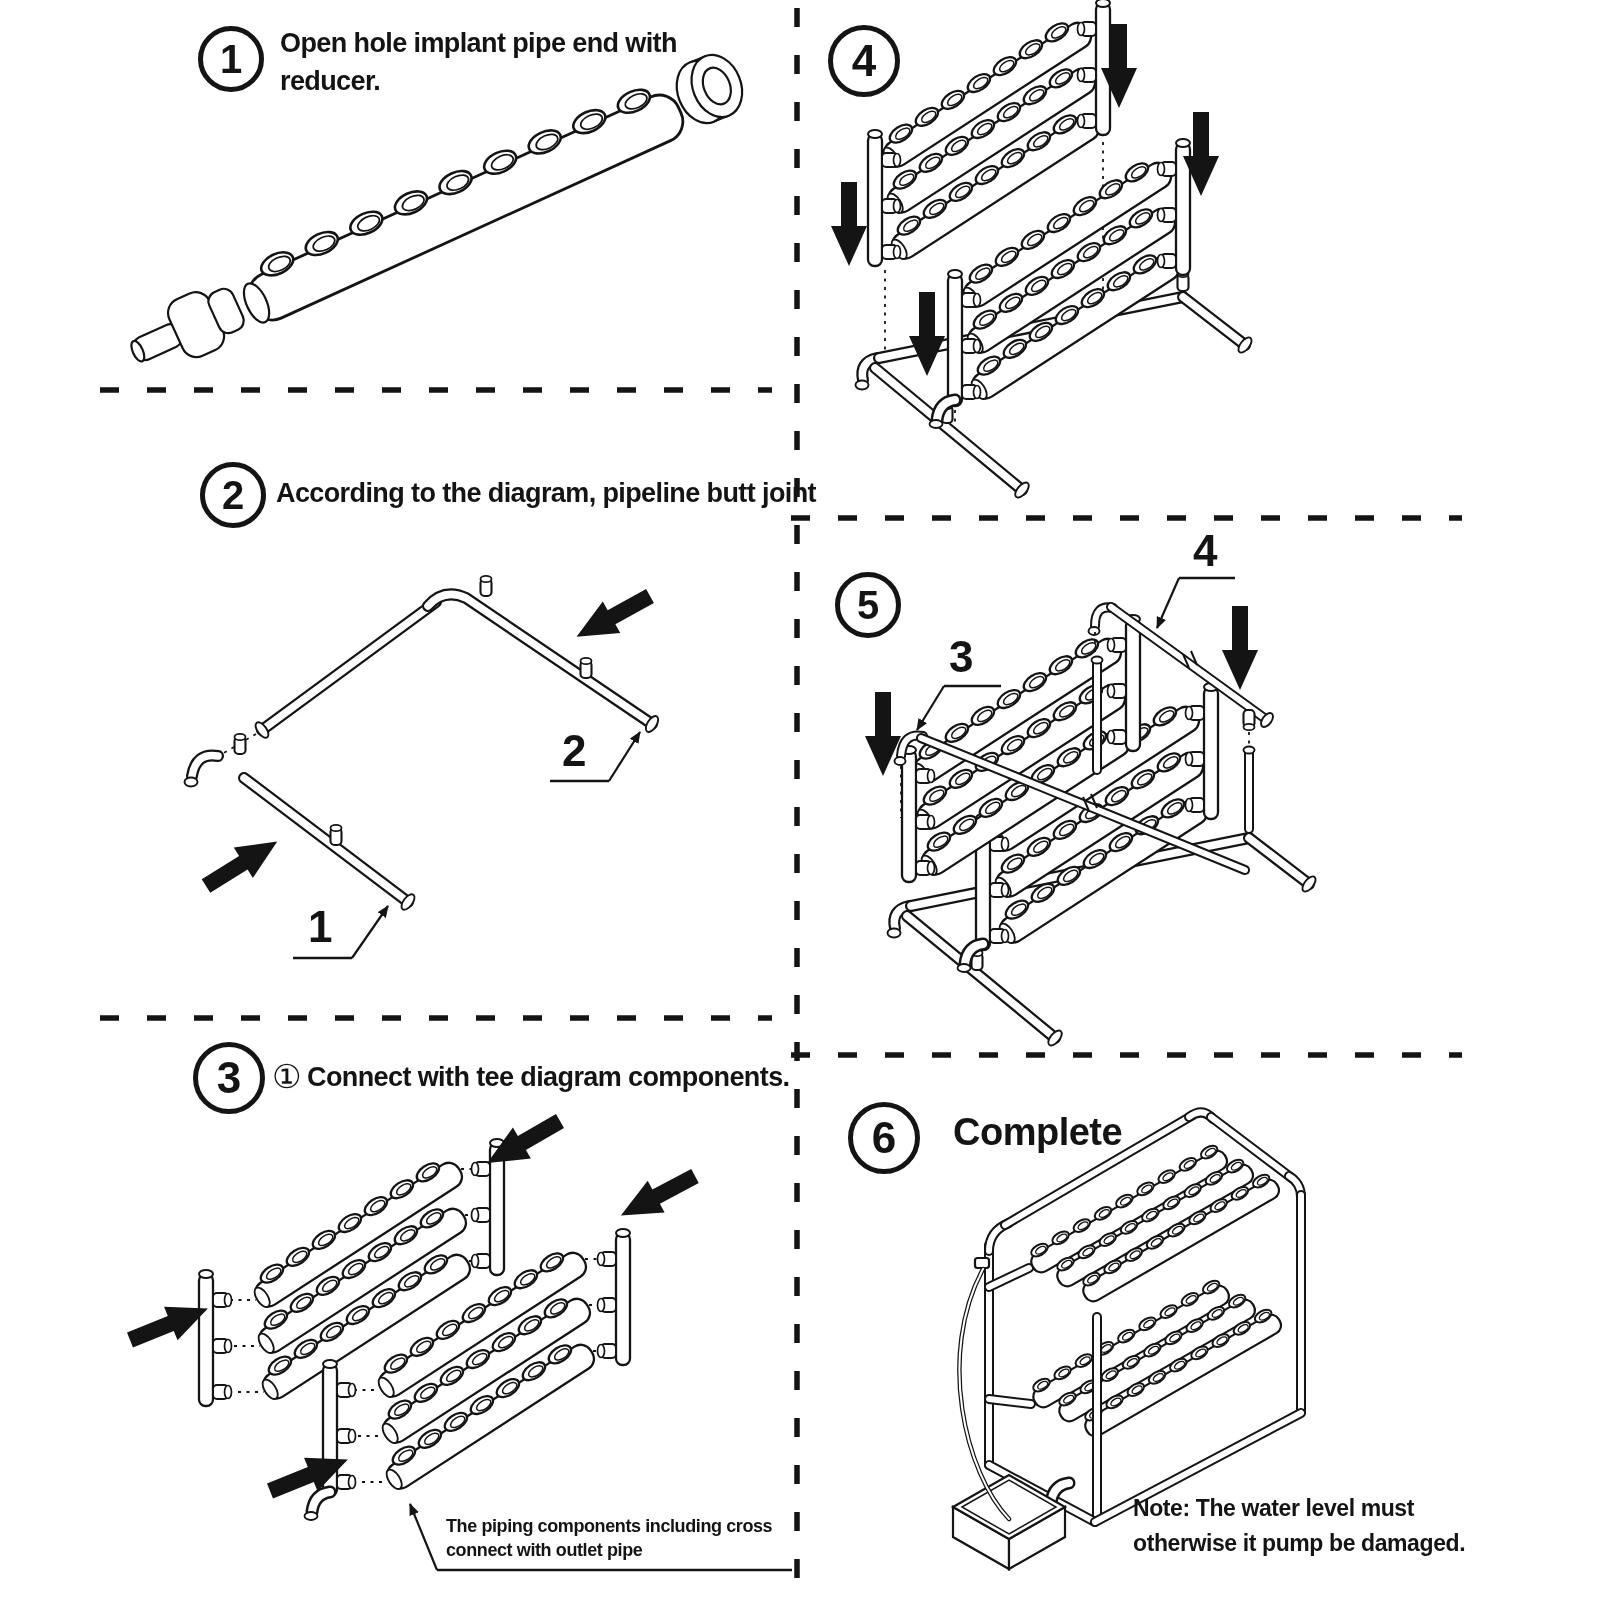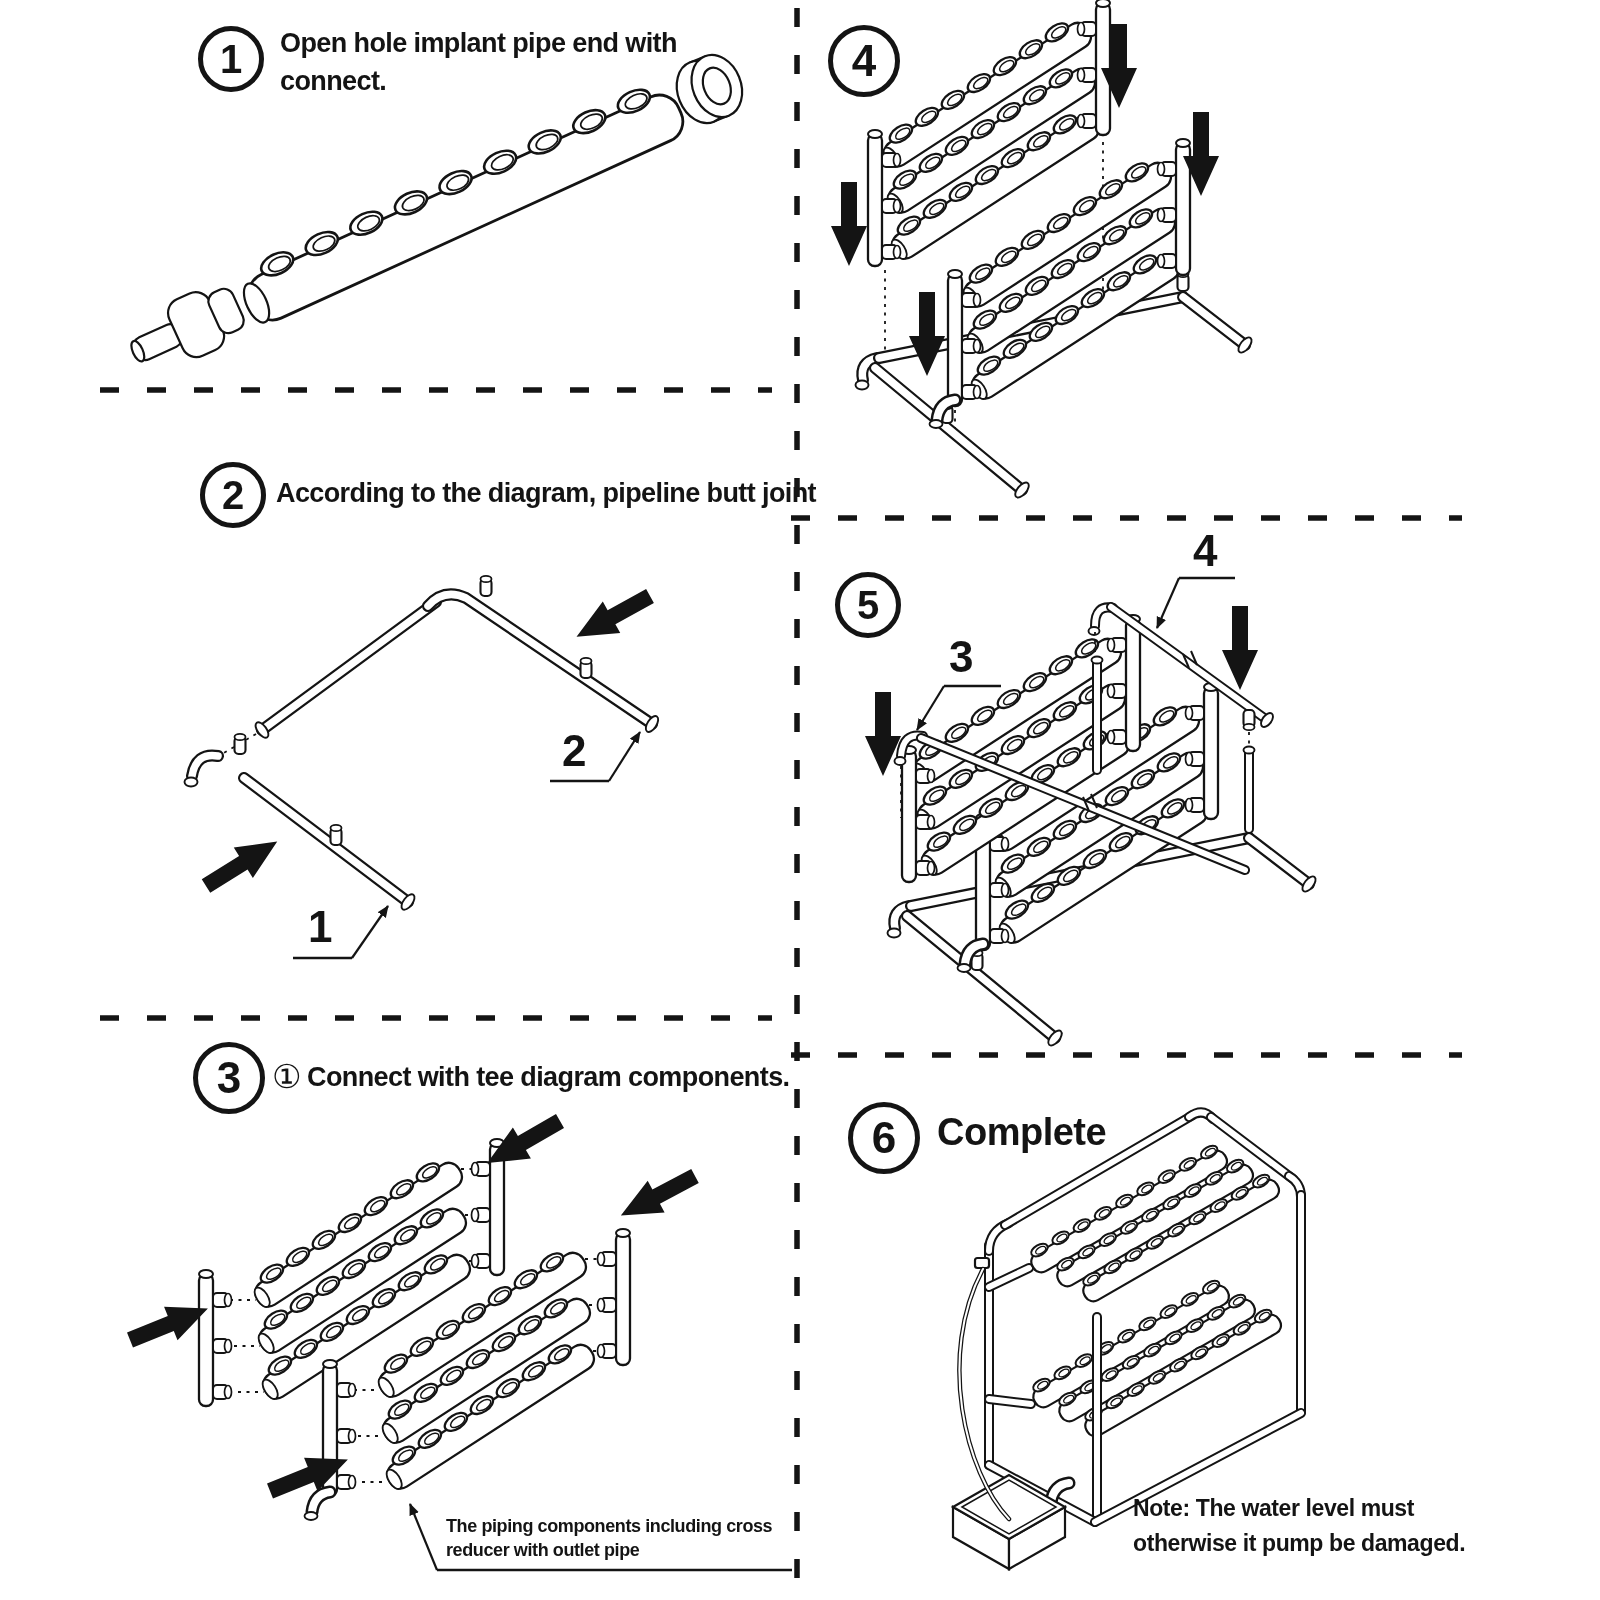--- a/index.html
+++ b/index.html
@@ -9,21 +9,21 @@
   .panel svg.illus{position:absolute;left:0;top:0;}
   .badge{position:absolute;border:5px solid #141414;border-radius:50%;background:#fff;
          display:flex;align-items:center;justify-content:center;font-weight:700;z-index:3;}
   .b56{width:56px;height:56px;font-size:40px;}
   .b62{width:62px;height:62px;font-size:44px;}
   .cap{position:absolute;font-weight:700;font-size:27px;letter-spacing:-0.6px;line-height:38px;z-index:3;white-space:nowrap;}
   .ss{font-weight:400;font-size:33px;vertical-align:-2px;margin-right:6px;}
   .callout{position:absolute;font-weight:700;font-size:44px;z-index:3;}
   .note-s{position:absolute;font-weight:700;font-size:18px;letter-spacing:-0.4px;line-height:24px;z-index:3;white-space:nowrap;}
   .note-b{position:absolute;font-weight:700;font-size:23px;letter-spacing:-0.4px;line-height:35px;z-index:3;white-space:nowrap;}
-  .cTitle{position:absolute;font-weight:700;font-size:38px;letter-spacing:-0.5px;z-index:3;white-space:nowrap;}
+  .cTitle{position:absolute;font-weight:700;font-size:38px;letter-spacing:-0.5px;z-index:3;white-space:nowrap;margin-left:16px;}
   
   .po{stroke:#141414;stroke-width:12;fill:none;stroke-linecap:round;}
   .pi{stroke:#fff;stroke-width:7.5;fill:none;stroke-linecap:round;}
   .pt{stroke:#141414;stroke-width:10;fill:none;stroke-linecap:round;}
   .pti{stroke:#fff;stroke-width:6;fill:none;stroke-linecap:round;}
   .ds{stroke:#141414;stroke-width:1.8;stroke-dasharray:3 5.5;fill:none;}
   .ul{stroke:#141414;stroke-width:2.4;}
   .ld{stroke:#141414;stroke-width:2.2;fill:none;}
   .oe{fill:#fff;stroke:#141414;stroke-width:1.9;}
   .tick{stroke:#141414;stroke-width:2;}
@@ -117,21 +117,21 @@
   <line x1="100" y1="390" x2="772" y2="390" stroke="#141414" stroke-width="5.5" stroke-dasharray="19 28"></line>
   <line x1="100" y1="1018" x2="772" y2="1018" stroke="#141414" stroke-width="5.5" stroke-dasharray="19 28"></line>
   <line x1="791" y1="518" x2="1462" y2="518" stroke="#141414" stroke-width="5.5" stroke-dasharray="19 28"></line>
   <line x1="791" y1="1055" x2="1462" y2="1055" stroke="#141414" stroke-width="5.5" stroke-dasharray="19 28"></line>
 </svg>
 
 <section class="panel" style="left:0;top:0;width:797px;height:390px">
   <div class="badge b56" style="left:198px;top:26px">1</div>
   <div class="cap" style="left:280px;top:24px">
     <div>Open hole implant pipe end with</div>
-    <div>connect.</div>
+    <div>reducer.</div>
   </div>
   <svg class="illus" width="797" height="390" viewBox="0 0 797 390">
     <g transform="translate(136,352) rotate(-24.5)">
       <rect x="0" y="-12" width="48" height="24" rx="9" class="wf"></rect>
       <ellipse cx="2" cy="0" rx="5" ry="11" class="wf"></ellipse>
       <rect x="44" y="-31" width="44" height="62" rx="15" class="wf"></rect>
       <rect x="86" y="-22" width="26" height="44" rx="10" class="wf"></rect>
     </g>
     <g transform="translate(252,305) rotate(-24.5)">
       <use href="#bigpipe"></use>
@@ -186,21 +186,21 @@
   </svg>
 </section>
 
 <section class="panel" style="left:0;top:1018px;width:797px;height:582px">
   <div class="badge b62" style="left:193px;top:24px">3</div>
   <div class="cap" style="left:272px;top:40px">
     <span class="ss">①</span><span>Connect with tee diagram components.</span>
   </div>
   <div class="note-s" style="left:446px;top:496px">
     <div>The piping components including cross</div>
-    <div>reducer with outlet pipe</div>
+    <div>connect with outlet pipe</div>
   </div>
   <svg class="illus" width="797" height="582" viewBox="0 0 797 582">
     <g>
       <line x1="461" y1="151" x2="474" y2="151" class="ds"></line>
           <line x1="465" y1="197" x2="478" y2="197" class="ds"></line>
           <line x1="469" y1="243" x2="482" y2="243" class="ds"></line>
       <line x1="230" y1="282" x2="256" y2="282" class="ds"></line>
           <line x1="234" y1="328" x2="260" y2="328" class="ds"></line>
           <line x1="238" y1="374" x2="264" y2="374" class="ds"></line>
       <use href="#gp7" transform="translate(258,282) rotate(-33)"></use>

